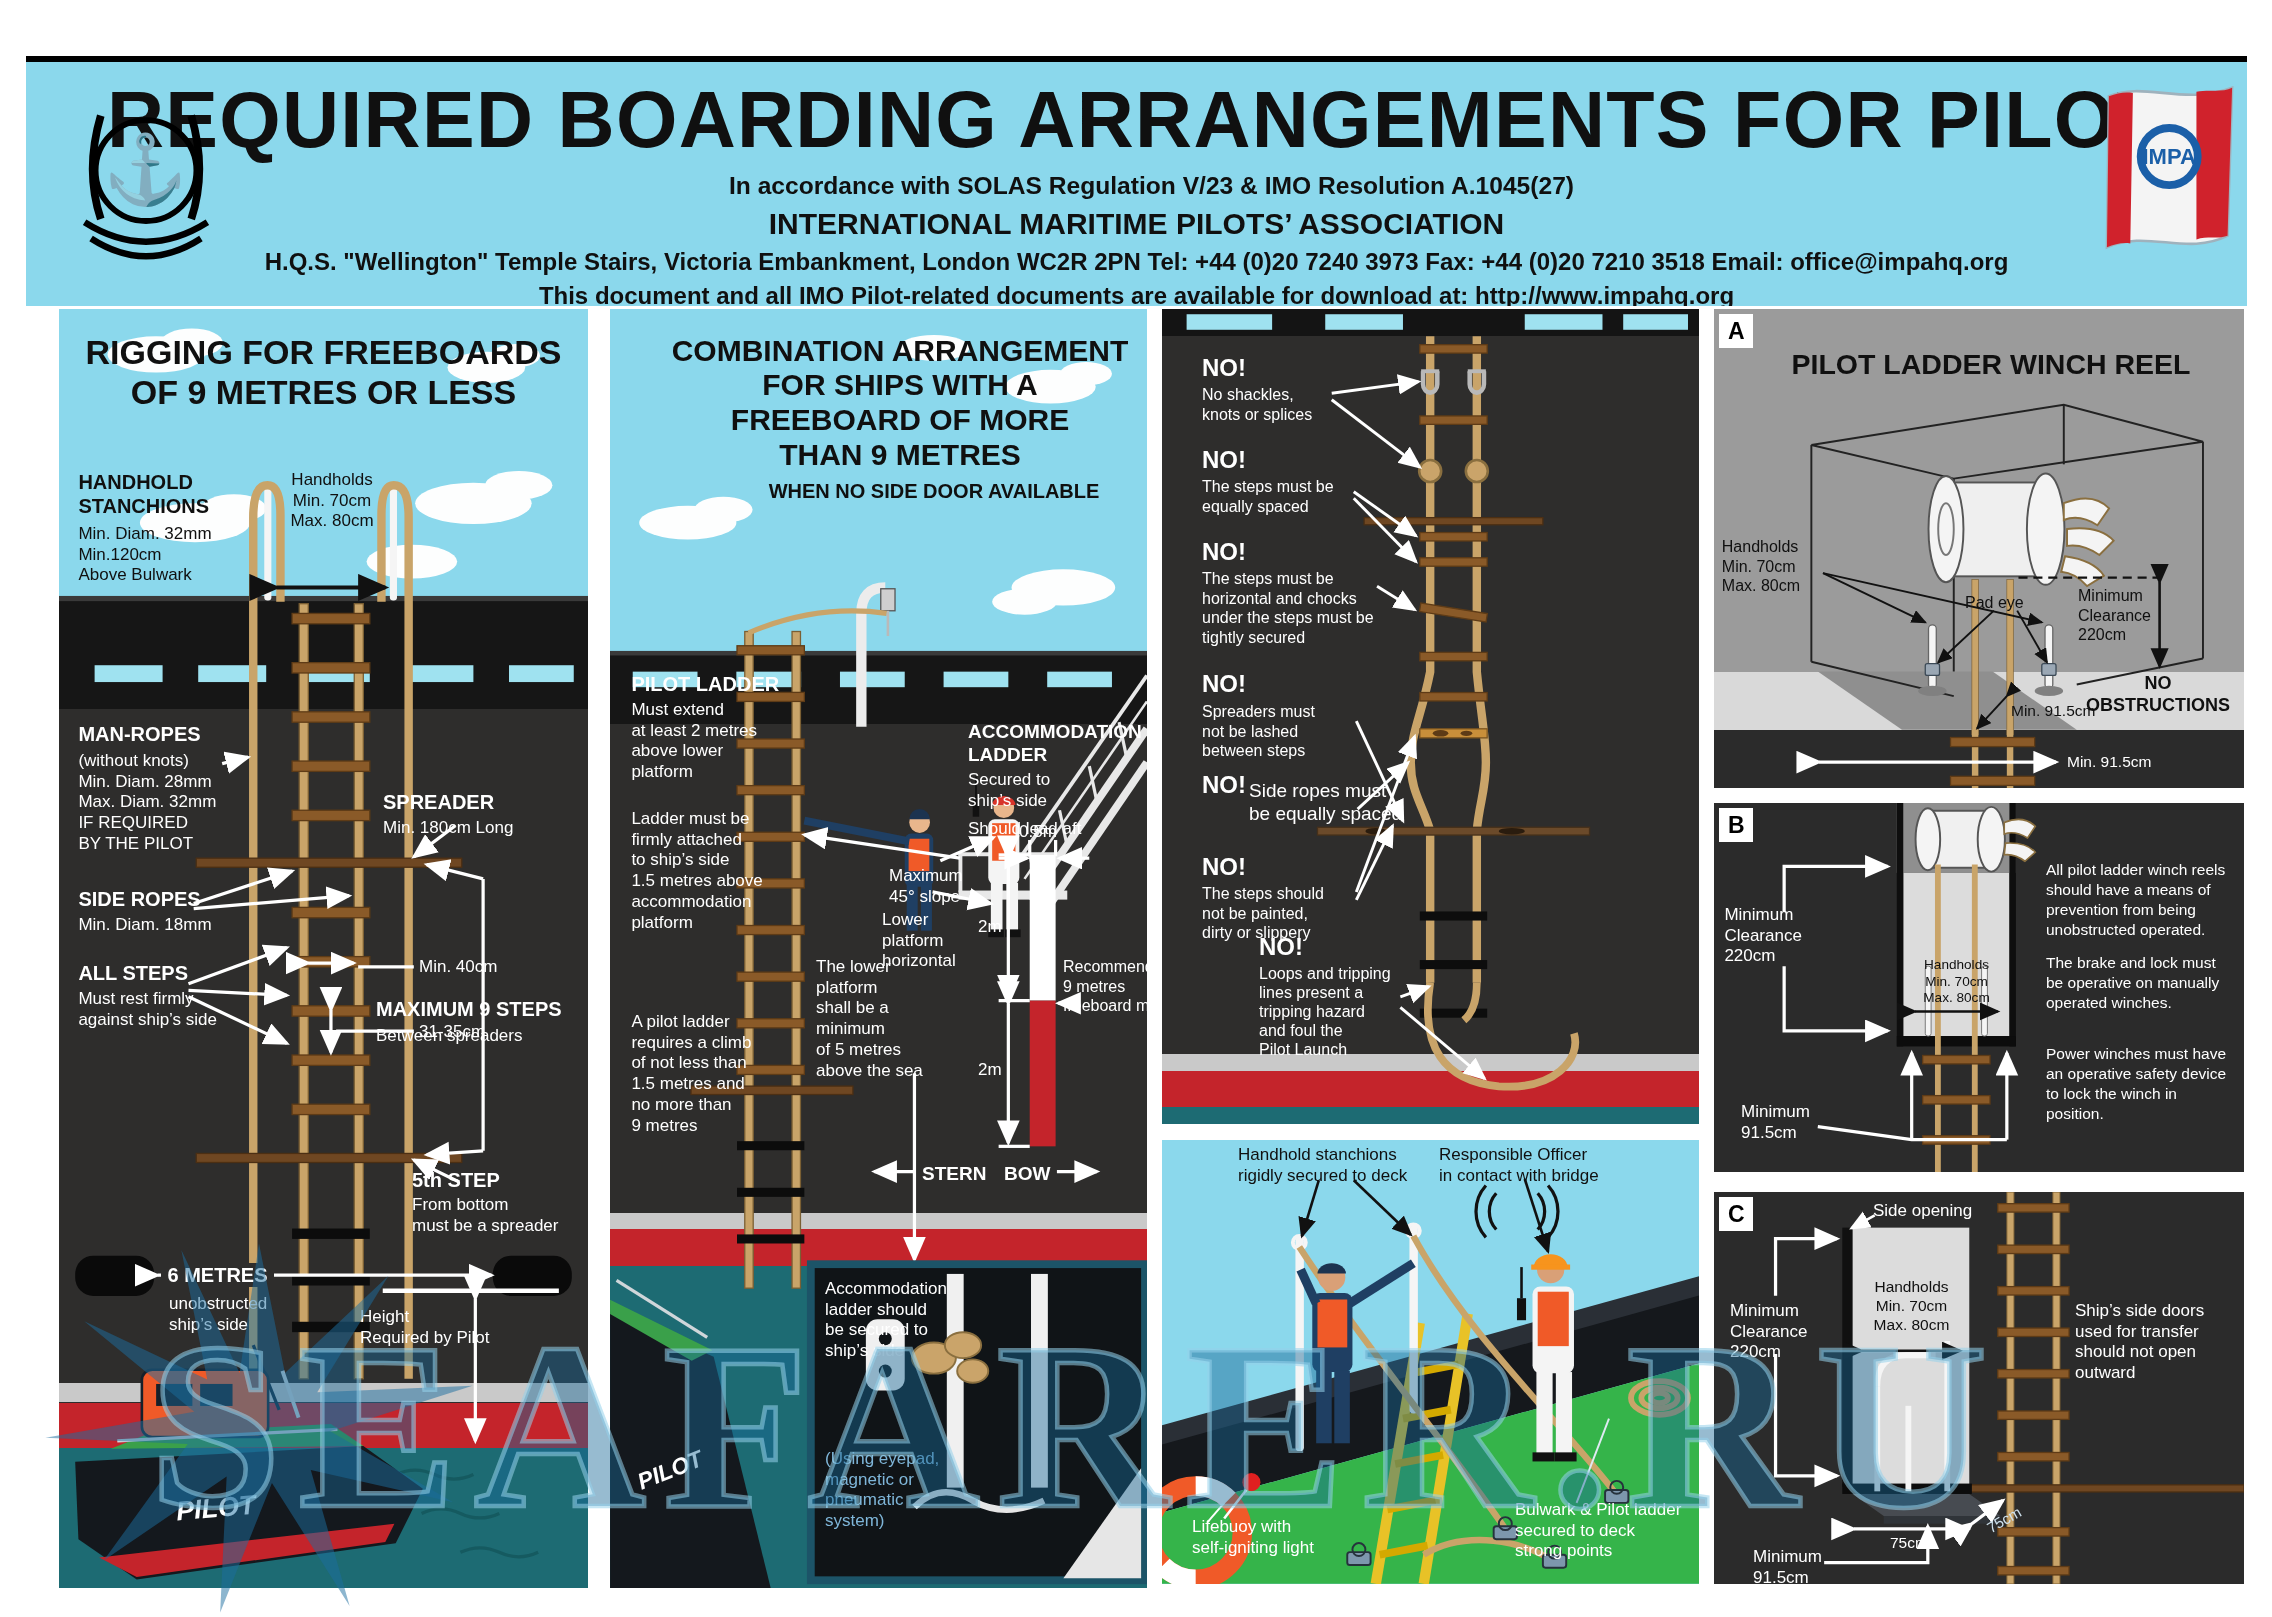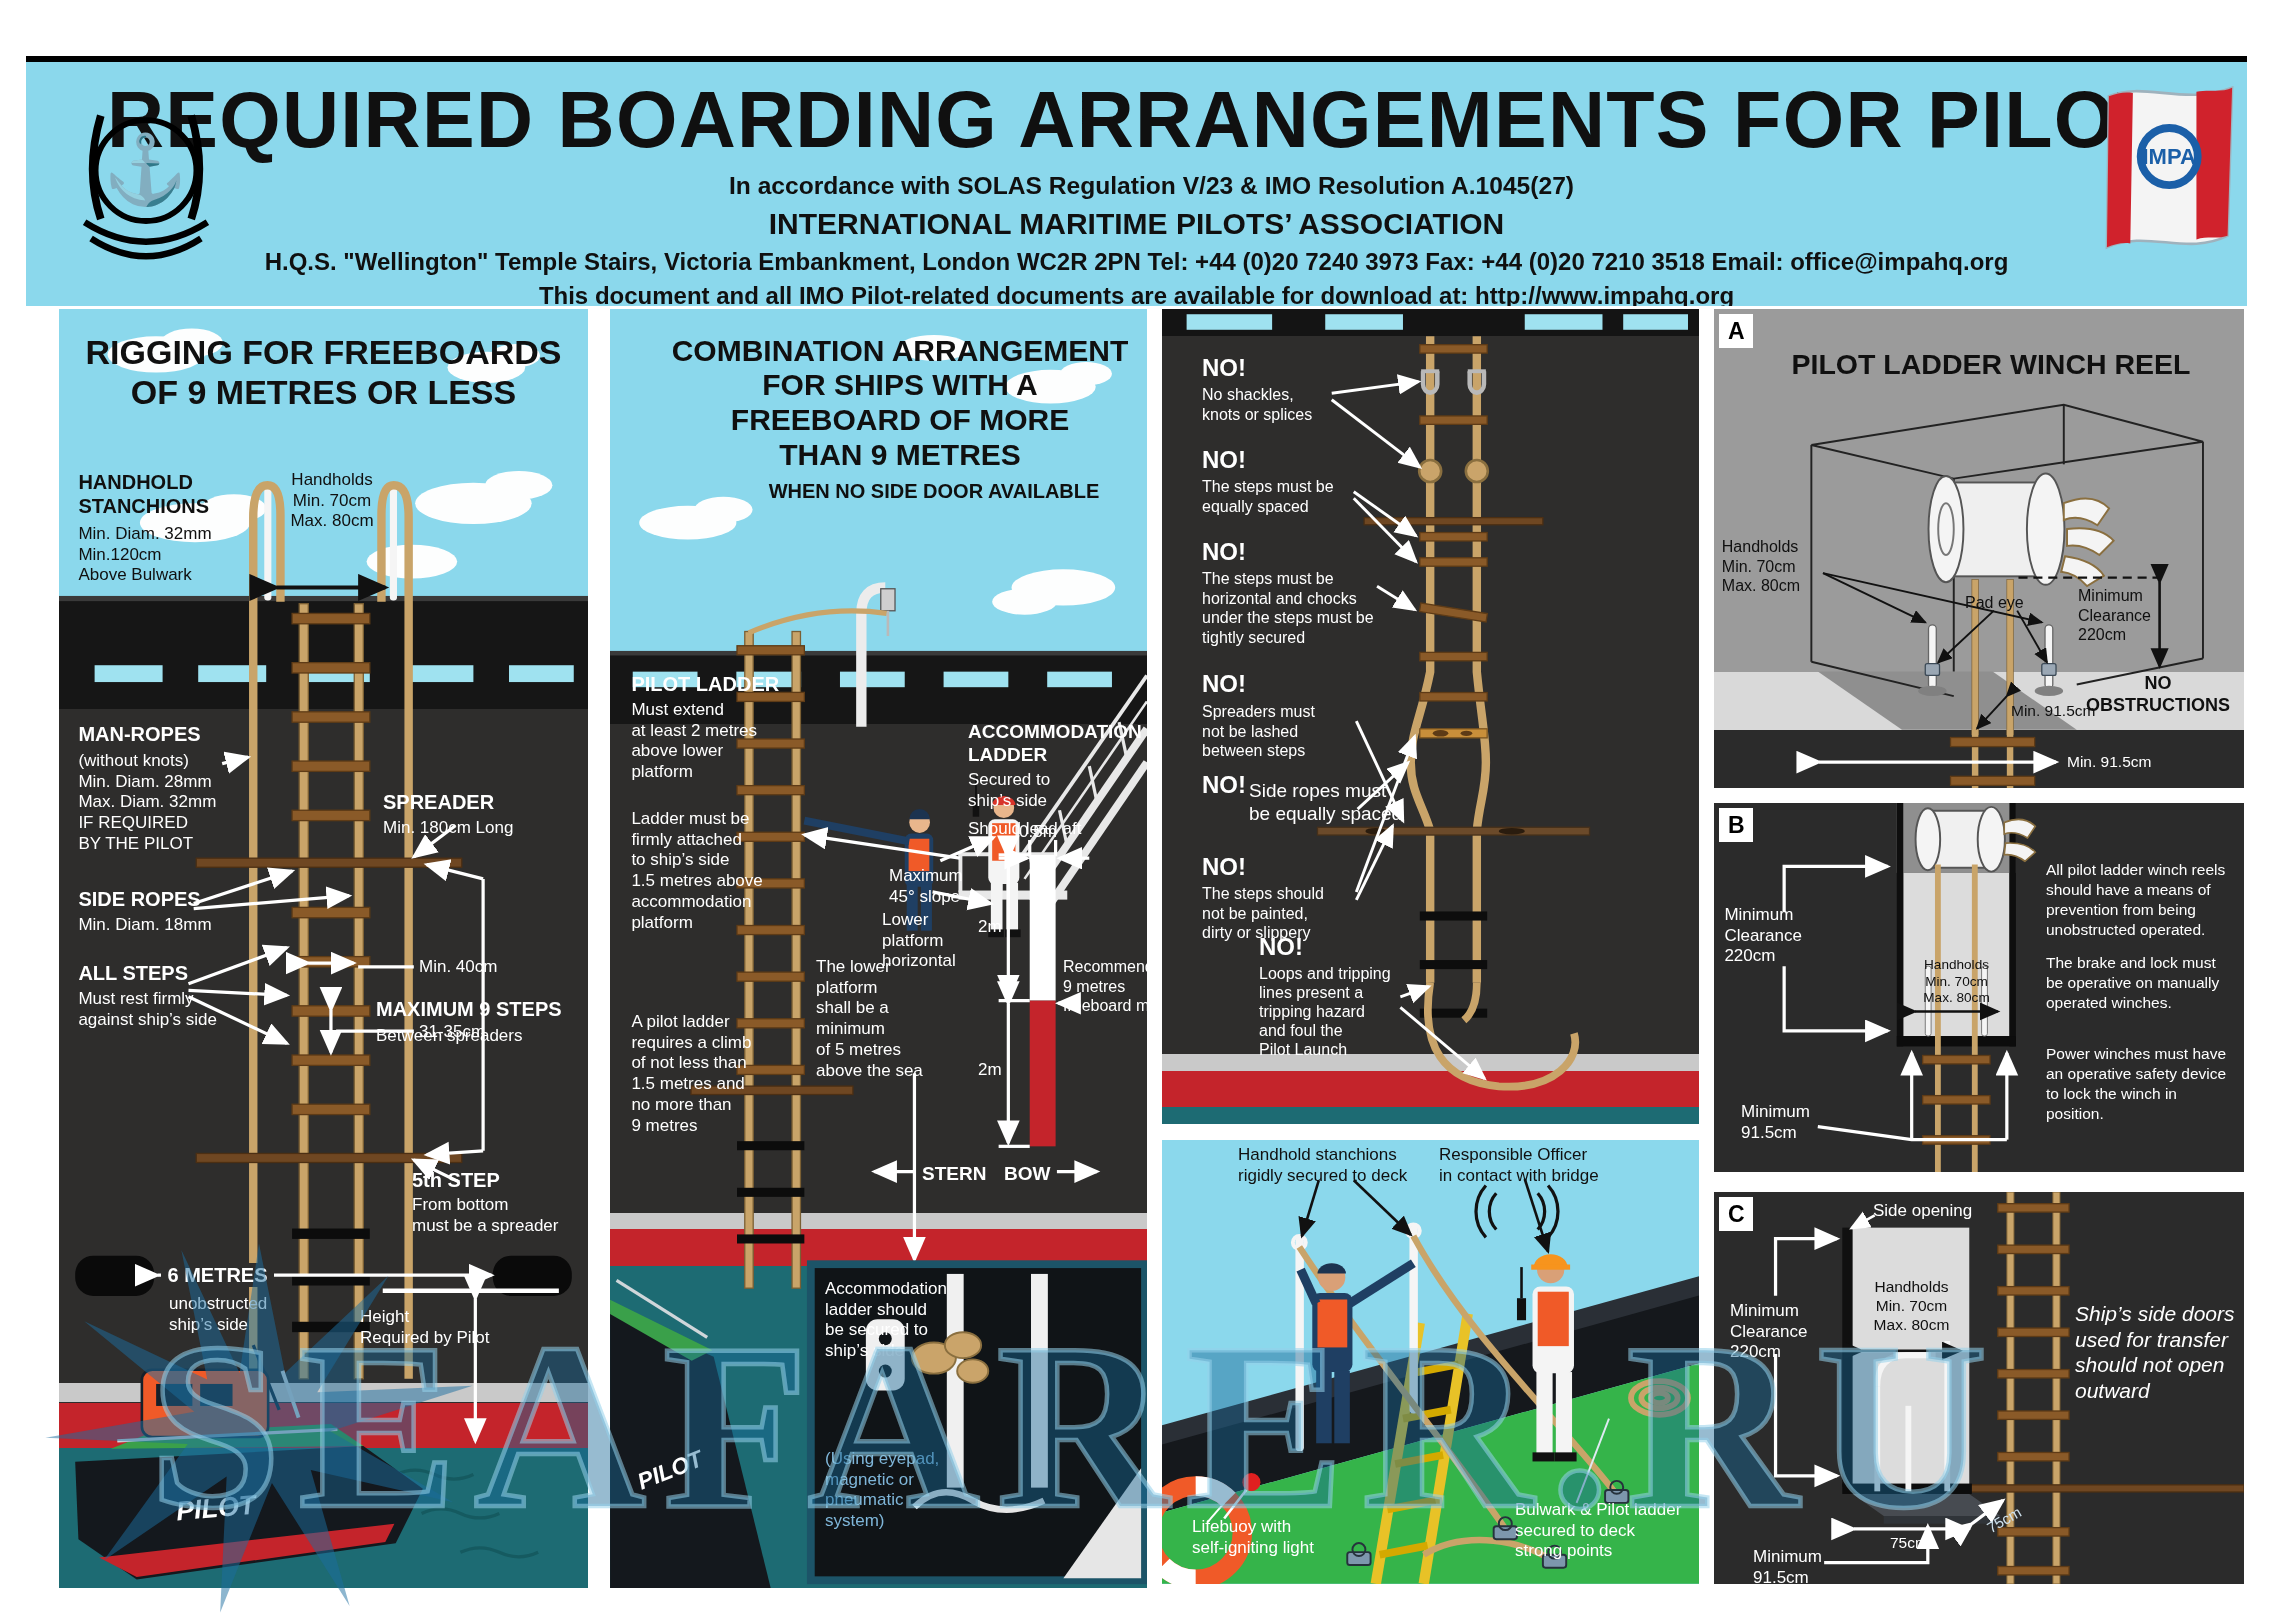--- a/index.html
+++ b/index.html
@@ -791,21 +791,21 @@
     <div class="lbl w" style="left:16px;top:109px;font-size:17px;">Minimum
 Clearance
 220cm</div>
     <div class="lbl k ctr" style="left:144px;top:86px;width:107px;font-size:15.5px;">Handholds
 Min. 70cm
 Max. 80cm</div>
     <div class="lbl w" style="left:176px;top:342px;font-size:15.5px;">75cm</div>
     <div class="lbl" style="left:272px;top:319px;font-size:15px;color:#cfe2ee;transform:rotate(-30deg);">75cm</div>
     <div class="lbl w" style="left:39px;top:355px;font-size:17px;">Minimum
 91.5cm</div>
-    <div class="lbl w" style="left:361px;top:109px;font-size:21px;font-style:italic;">Ship’s side doors
+    <div class="lbl w" style="left:361px;top:109px;font-size:17px;">Ship’s side doors
 used for transfer
 should not open
 outward</div>
   </div>
 
   <svg id="star" class="abs" style="left:26px;top:1224px;" width="466" height="393" viewBox="0 0 720 607">
     <g fill="rgba(28,110,160,0.5)">
       <path d="M360,30 L400,230 L560,80 L450,260 L690,250 L470,320 L660,430 L440,380 L500,590 L380,400 L300,600 L310,390 L120,520 L250,340 L30,330 L260,290 L90,150 L280,240 L240,40 L330,230 Z"></path>
     </g>
   </svg>

